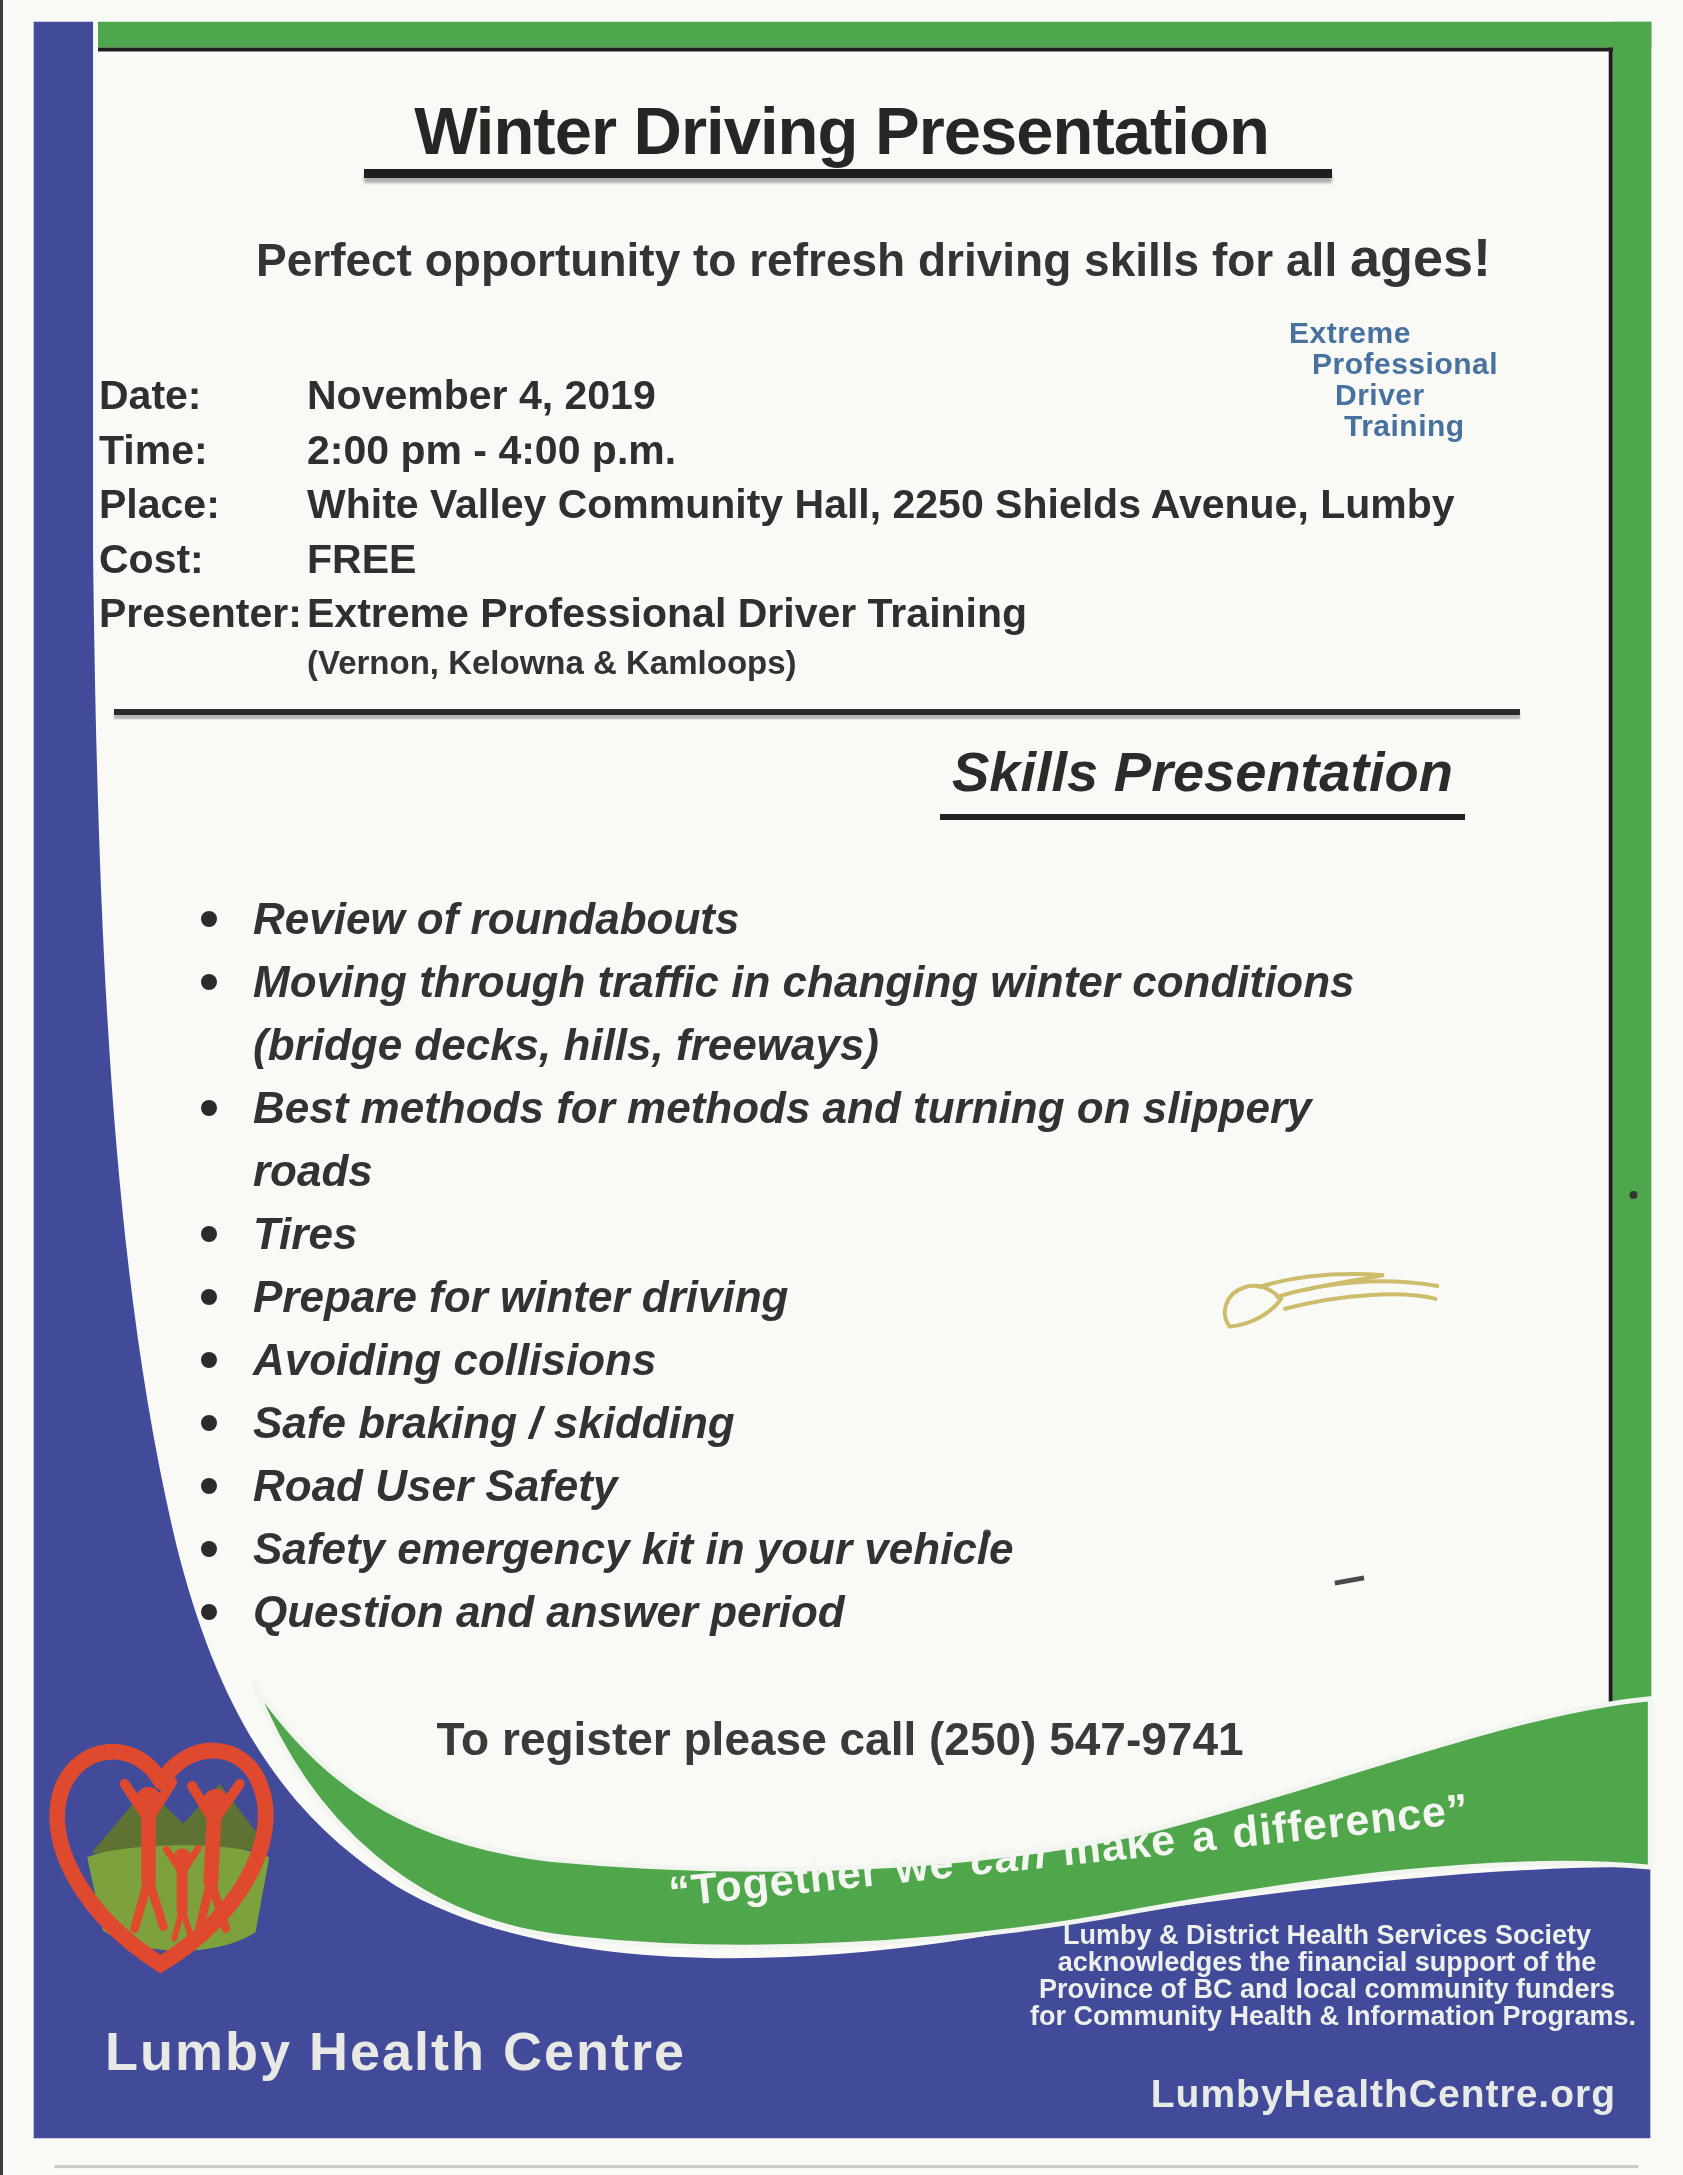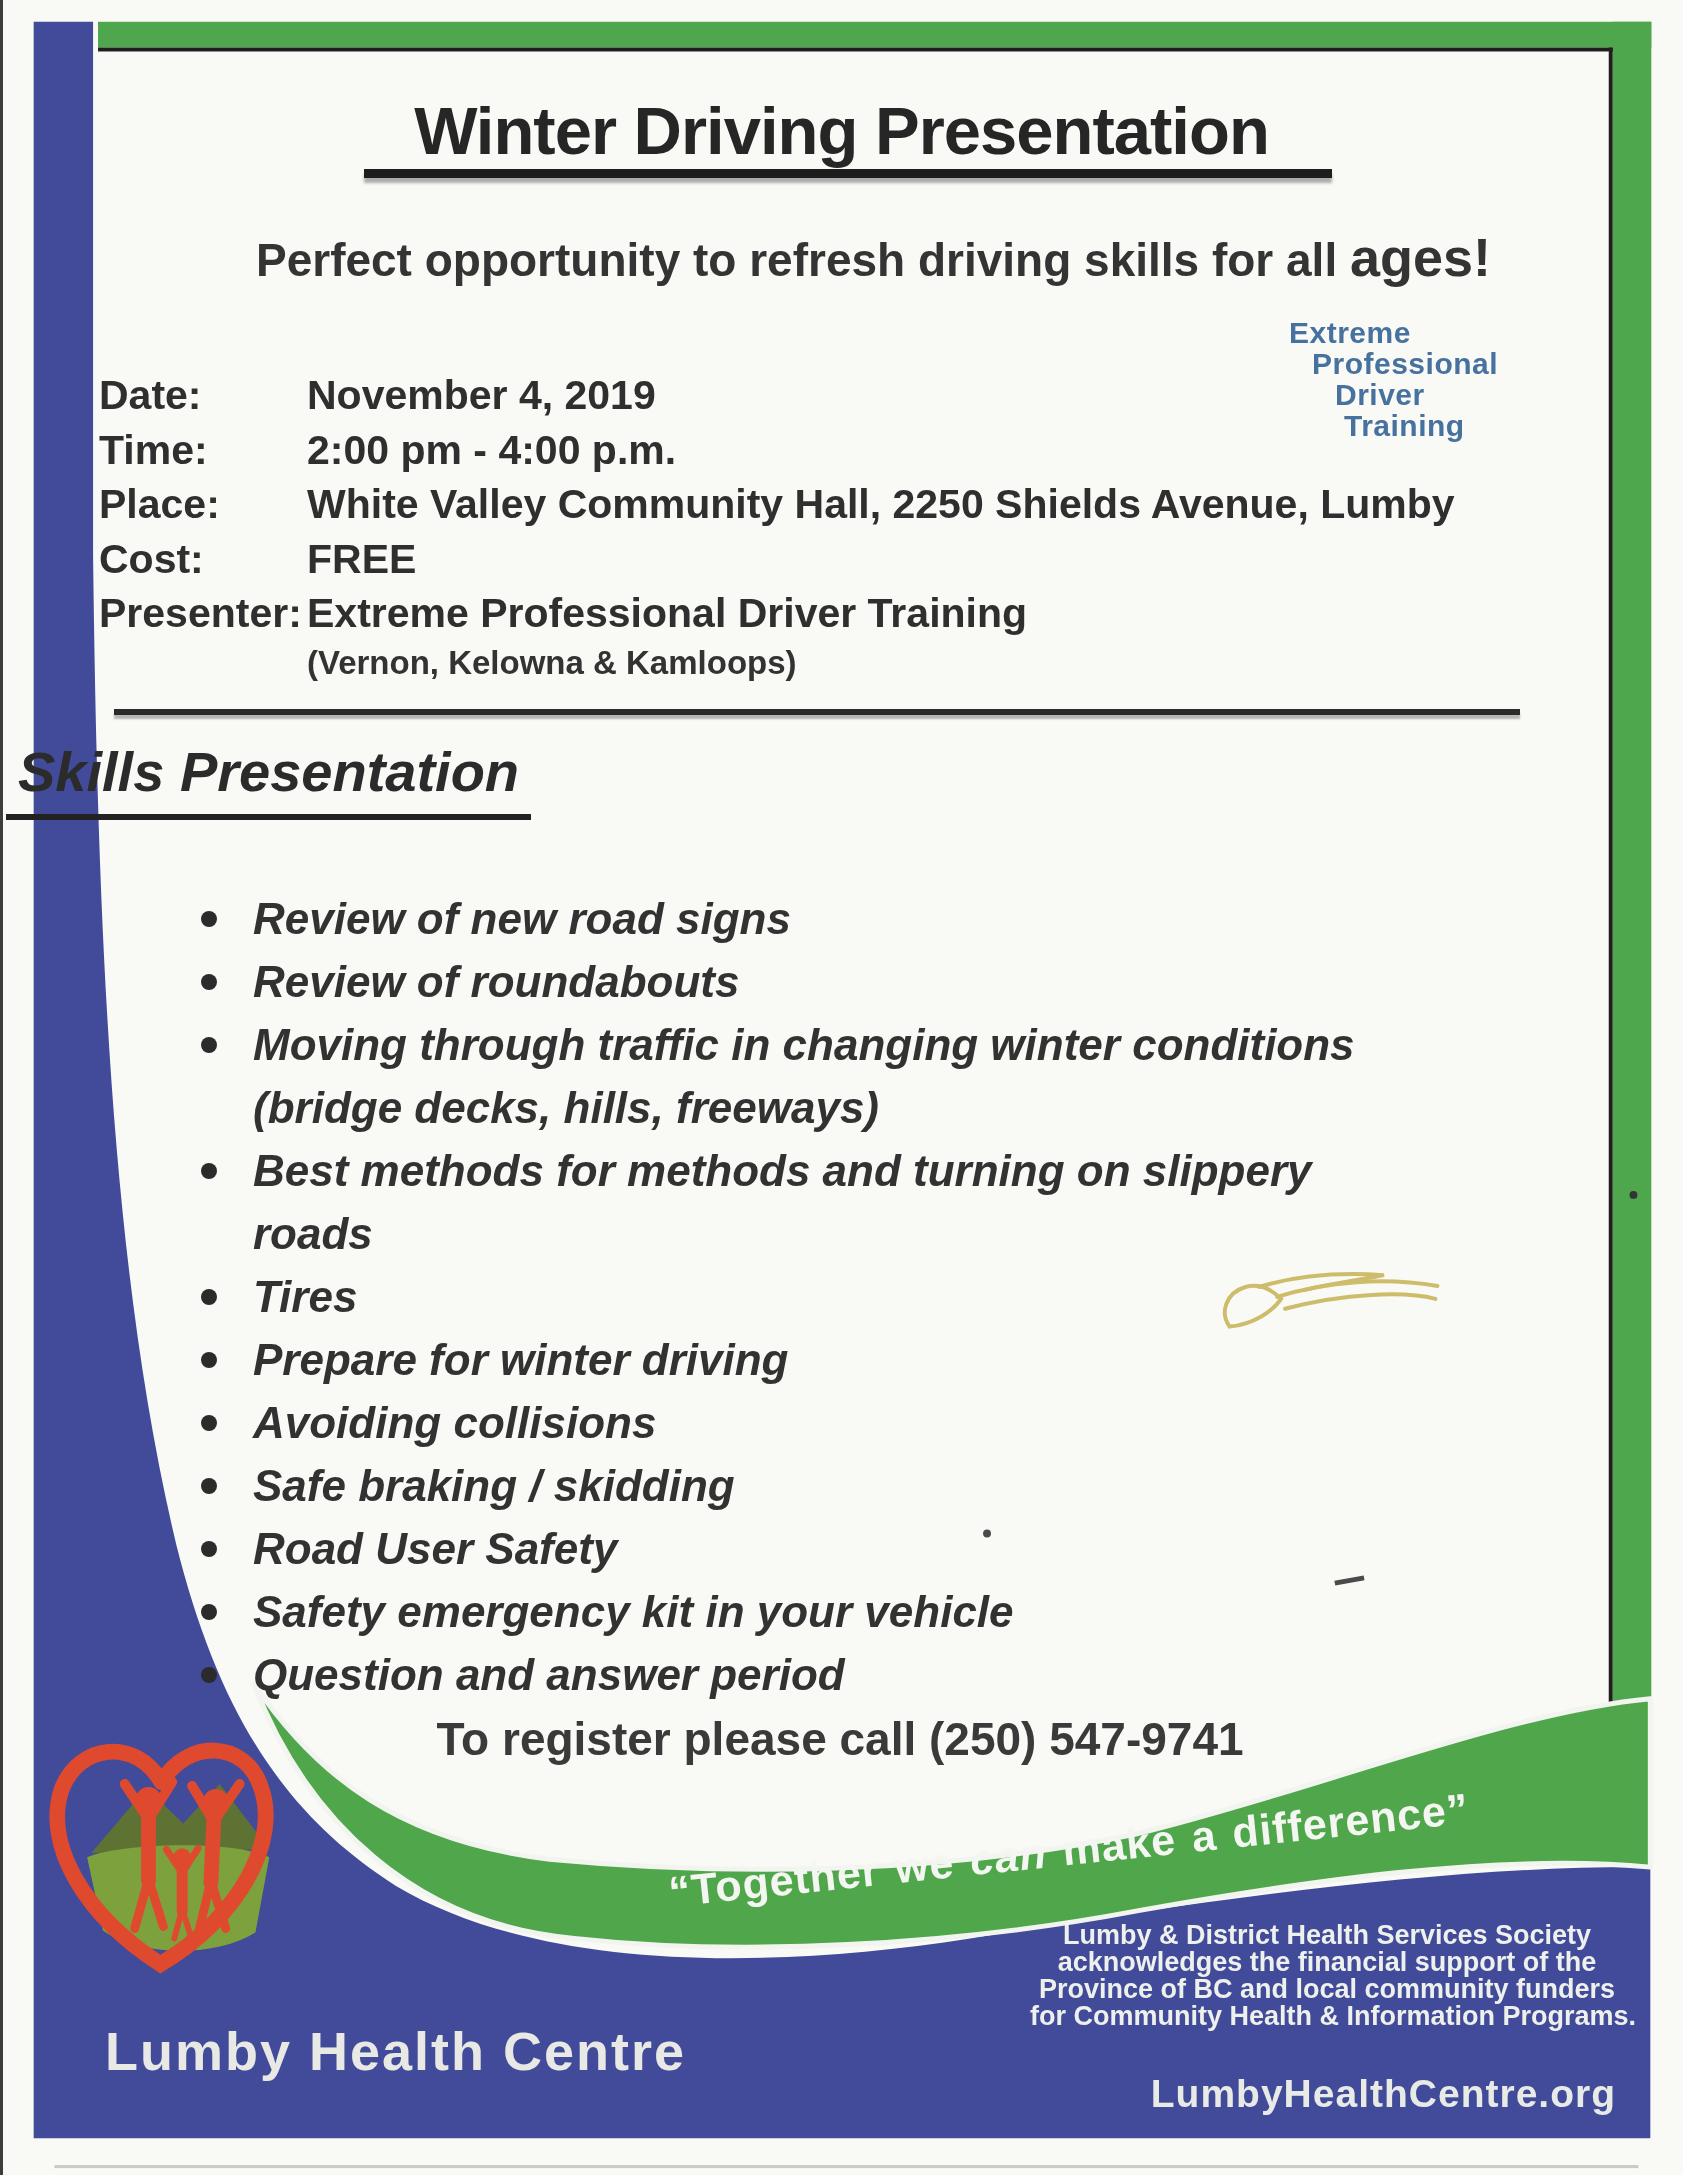--- a/index.html
+++ b/index.html
@@ -35,21 +35,21 @@
 
   .detail-label{left:99px;font-size:41px;font-weight:bold;color:#2f2f2f;white-space:nowrap;}
   .detail-value{left:307px;font-size:41px;font-weight:bold;color:#2f2f2f;white-space:nowrap;}
   .presenter-note{left:307px;top:644px;font-size:33px;font-weight:bold;color:#333;white-space:nowrap;}
 
   .divider{
     left:114px;top:709px;width:1406px;height:6px;background:#2b2b2b;
     box-shadow:0 4px 2px rgba(100,100,100,.45);
   }
 
-  .skills-heading{left:6px;top:739px;width:1451px;text-align:left;}
+  .skills-heading{left:14px;top:739px;width:1451px;text-align:right;}
   .skills-heading span{
     display:inline-block;font-size:56px;font-weight:bold;font-style:italic;color:#2b2b2b;
     border-bottom:6px solid #222;padding:0 12px 10px 12px;letter-spacing:0;
   }
 
   .bullets{left:201px;top:887px;width:1386px;}
   .bullet{display:flex;align-items:flex-start;}
   .bullet .dot{
     flex:0 0 auto;width:16px;height:16px;border-radius:50%;background:#2b2b2b;
     margin:24px 36px 0 0;
@@ -176,26 +176,20 @@
 <div class="abs txt presenter-note">(Vernon, Kelowna &amp; Kamloops)</div>
 
 <div class="abs txt divider"></div>
 
 <div class="abs txt skills-heading"><span>Skills Presentation</span></div>
 
 <div class="abs txt bullets">
   <div class="bullet">
     <span class="dot"></span>
     <div class="lines">
-        <div>Review of new road signs</div>
-      </div>
-  </div>
-  <div class="bullet">
-    <span class="dot"></span>
-    <div class="lines">
         <div>Review of roundabouts</div>
       </div>
   </div>
   <div class="bullet">
     <span class="dot"></span>
     <div class="lines">
       <div>Moving through traffic in changing winter conditions</div>
       <div>(bridge decks, hills, freeways)</div>
     </div>
   </div>

